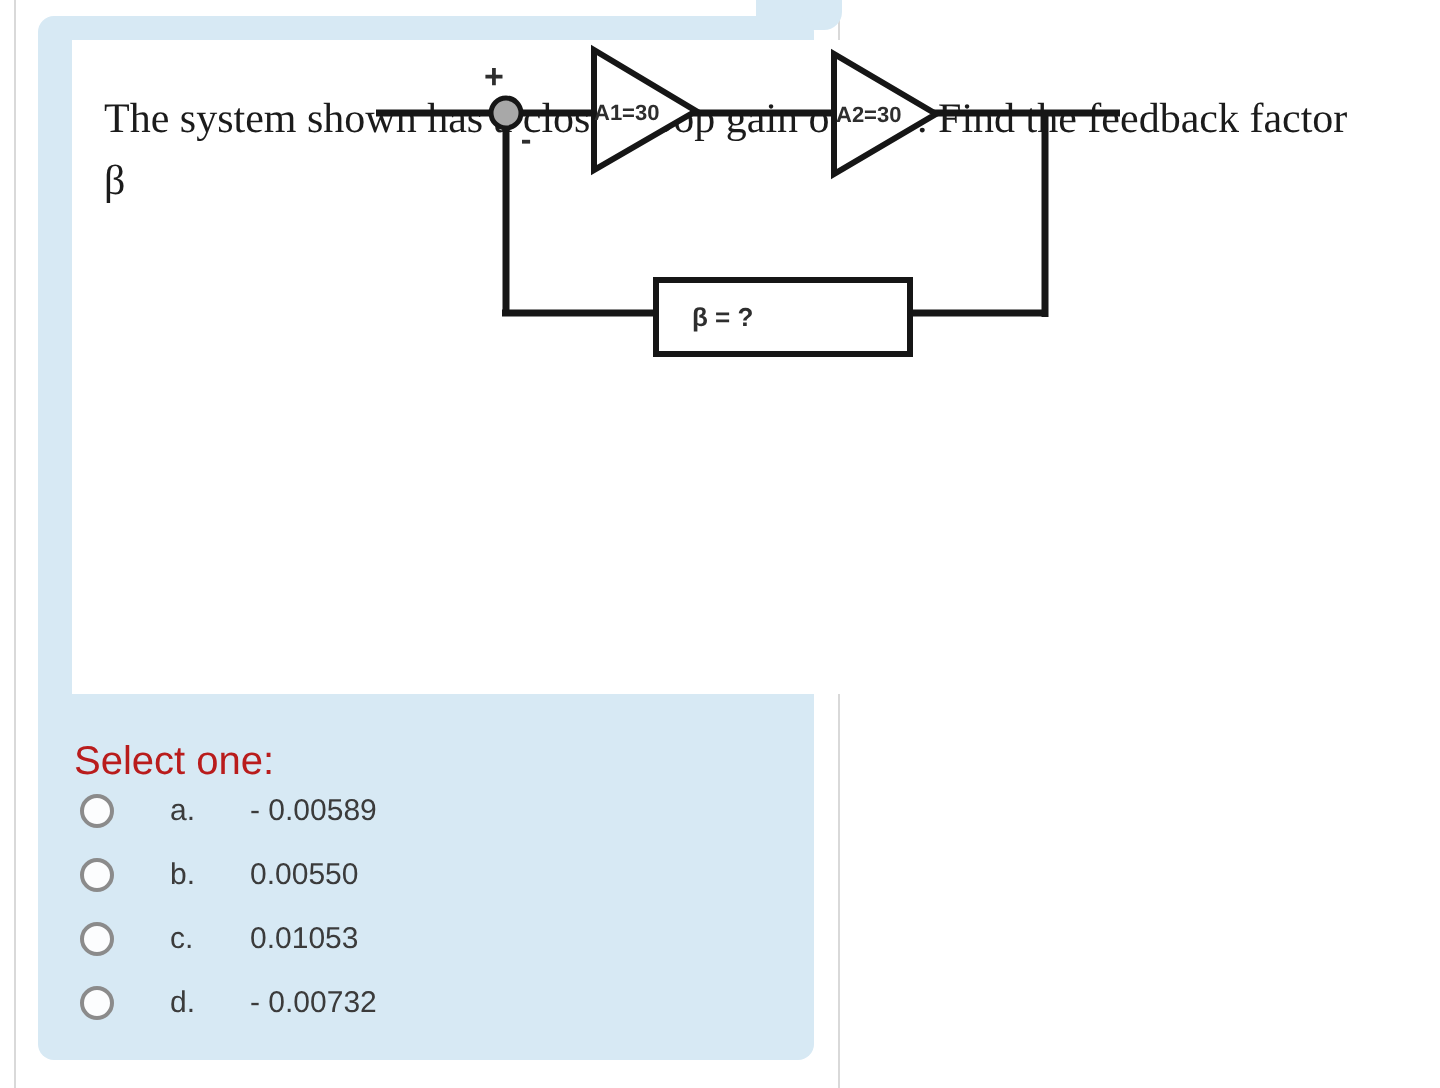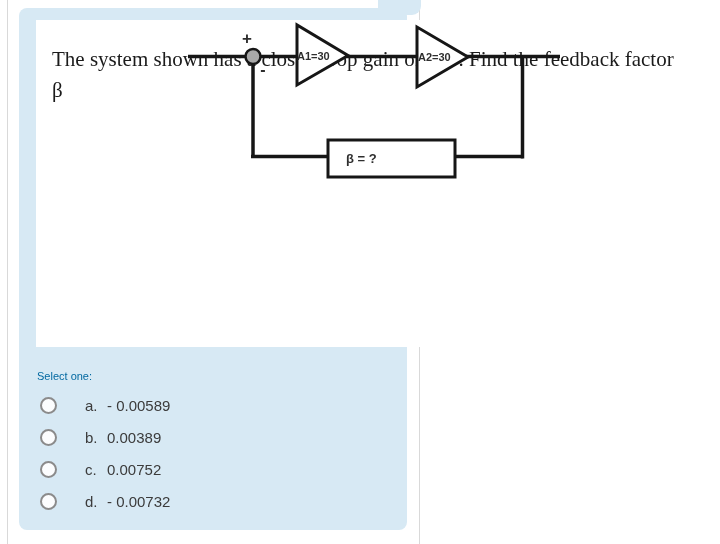--- a/index.html
+++ b/index.html
@@ -11,27 +11,27 @@
   .panel-corner-patch{position:absolute;left:378px;top:0;width:43px;height:15px;
         background:#d7e9f4;border-radius:0 0 9px 0;z-index:1;}
   .question-panel{position:absolute;left:19px;top:8px;width:388px;height:522px;
         background:#d7e9f4;border-radius:8px;z-index:1;}
   .question-image{position:absolute;left:36px;top:20px;width:684px;height:327px;
         background:#ffffff;z-index:2;}
   .question-text{position:absolute;left:16px;top:24px;width:660px;
         font-family:"Liberation Serif", serif;font-size:21px;line-height:31px;color:#1b1b1b;}
   .diagram{position:absolute;left:145px;top:0px;}
   .diagram text{font-family:"Liberation Sans", sans-serif;fill:#2e2e2e;}
-  .select-one{position:absolute;left:37px;top:370px;font-size:11px;color:#0369a1;z-index:3;}
+  .select-one{position:absolute;left:37px;top:370px;font-size:20px;color:#b91c1c;z-index:3;}
   .option-row{position:absolute;left:40px;width:330px;height:18px;display:flex;
         align-items:center;z-index:3;cursor:pointer;}
   .radio{width:13px;height:13px;border:2px solid #8b8b8b;border-radius:50%;
         background:#fcfdfe;flex:0 0 auto;}
   .opt-letter{margin-left:28px;font-size:15px;color:#3b3b3b;min-width:17px;}
-  .opt-value{margin-left:5px;font-size:15px;color:#3b3b3b;}
+  .opt-value{margin-left:23px;font-size:15px;color:#3b3b3b;}
 </style>
 </head>
 <body>
 
 <div class="page">
 
   <div class="card-border left"></div>
   <div class="card-border right"></div>
   <div class="panel-corner-patch"></div>
 
@@ -73,27 +73,27 @@
 
   <div class="option-row" style="top:396px">
     <span class="radio"></span>
     <span class="opt-letter">a.</span>
     <span class="opt-value">- 0.00589</span>
   </div>
 
   <div class="option-row" style="top:428px">
     <span class="radio"></span>
     <span class="opt-letter">b.</span>
-    <span class="opt-value">0.00389</span>
+    <span class="opt-value">0.00550</span>
   </div>
 
   <div class="option-row" style="top:460px">
     <span class="radio"></span>
     <span class="opt-letter">c.</span>
-    <span class="opt-value">0.00752</span>
+    <span class="opt-value">0.01053</span>
   </div>
 
   <div class="option-row" style="top:492px">
     <span class="radio"></span>
     <span class="opt-letter">d.</span>
     <span class="opt-value">- 0.00732</span>
   </div>
 
 </div>
 

